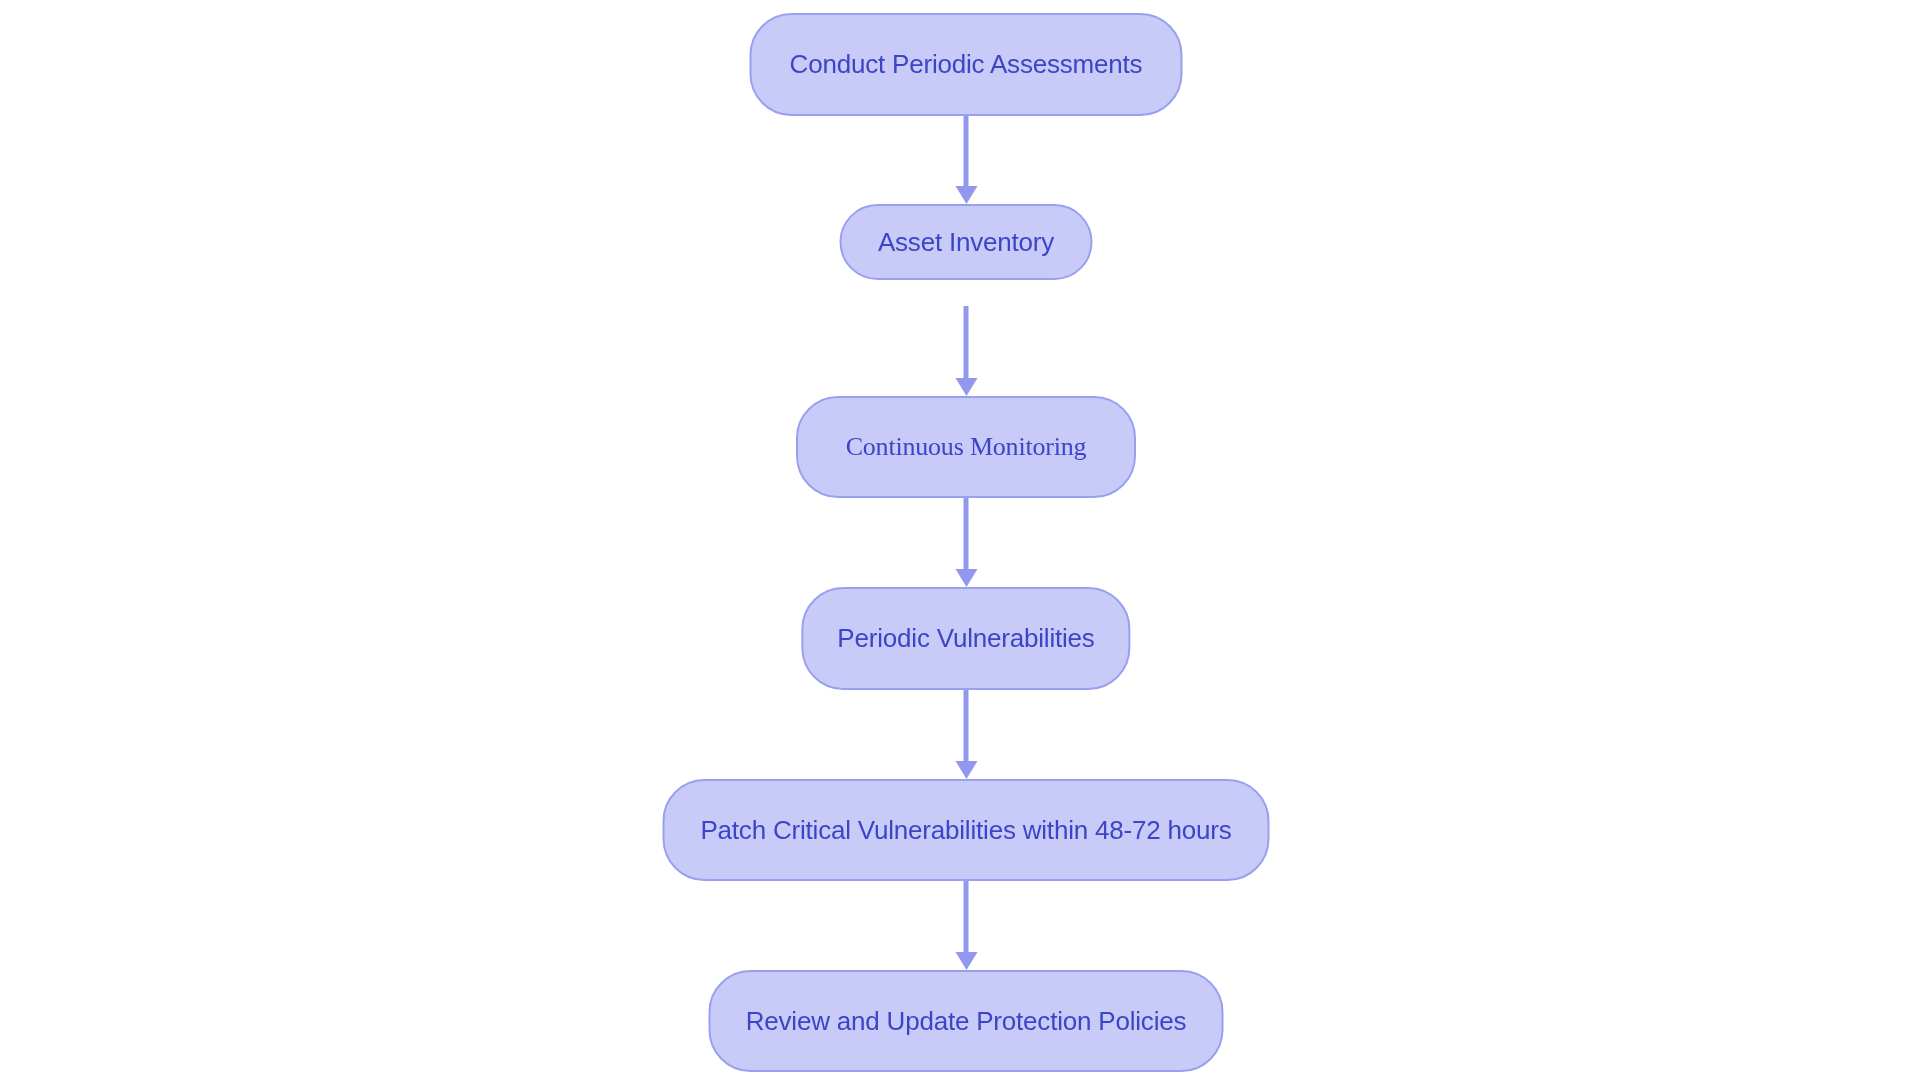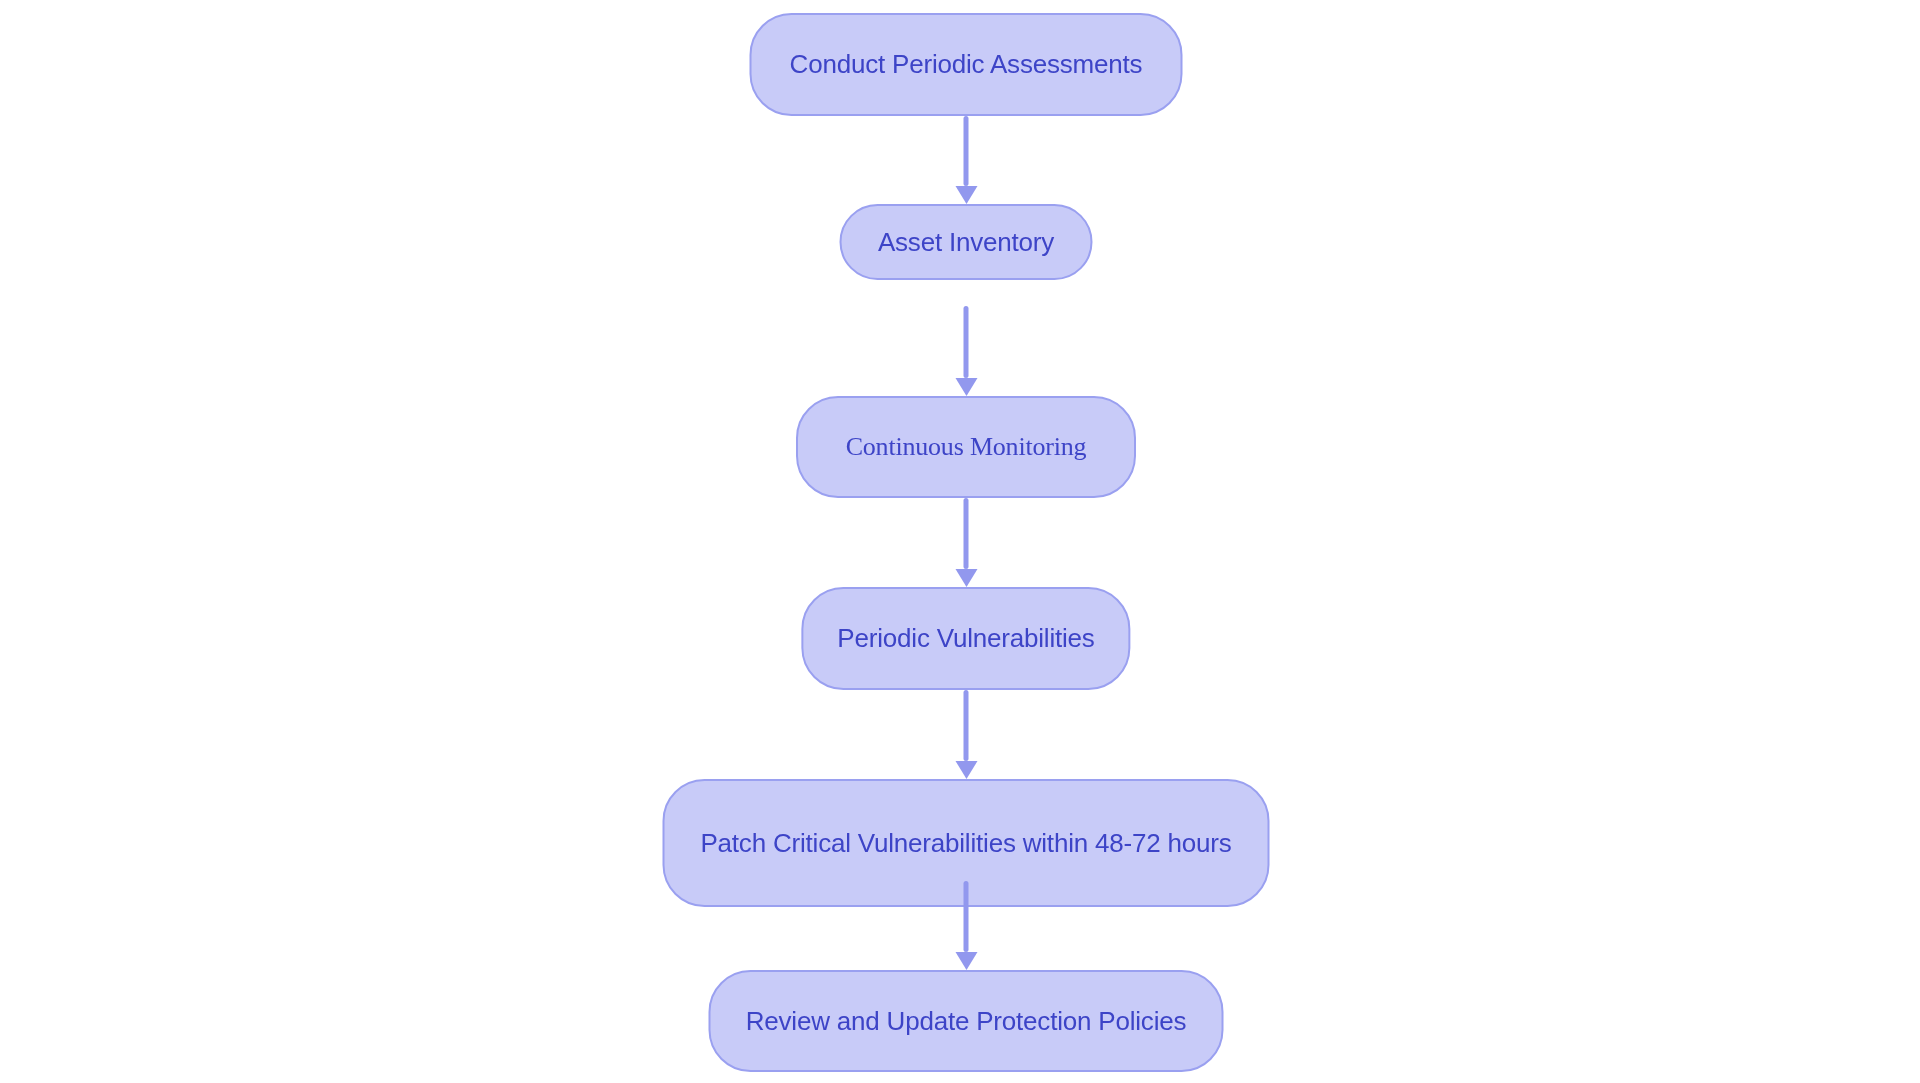--- a/index.html
+++ b/index.html
@@ -2,21 +2,21 @@
 <html style="--fill: #c8cbf8; --border: #9aa0f0; --text: #3d44c7; --arrow: #9298ee; --bg: #ffffff;"><head>
 <meta charset="utf-8">
 <style>
   :root {
     --fill: #c8cbf8;
     --border: #9aa0f0;
     --text: #3d44c7;
     --arrow: #9298ee;
     --bg: #ffffff;
   }
-  * { box-sizing: border-box; border-radius: 20px; }
+  * { box-sizing: border-box; }
   html, body { margin: 0; padding: 0; }
   body {
     background: var(--bg);
     font-family: "Liberation Sans", "DejaVu Sans", sans-serif;
   }
   .canvas {
     position: relative;
     width: 1920px;
     height: 1083px;
     background: var(--bg);
@@ -35,21 +35,21 @@
     color: var(--text);
     font-size: 26px;
     letter-spacing: -0.2px;
     white-space: nowrap;
     padding: 0 34px;
   }
   .n1 { top: 13px;  height: 103px; min-width: 433px; }
   .n2 { top: 204px; height: 76px; min-width: 253px; }
   .n3 { top: 396px; height: 102px; min-width: 340px; font-family: Liberation Serif, serif; }
   .n4 { top: 587px; height: 103px; min-width: 327px; }
-  .n5 { top: 779px; height: 128px; min-width: 607px; }
+  .n5 { top: 779px; height: 102px; min-width: 607px; }
   .n6 { top: 970px; height: 102px; min-width: 515px; }
 
   .edge {
     position: absolute;
     left: 966px;
     transform: translateX(-50%);
     width: 5px;
     background: var(--arrow);
   }
   .edge::after {

